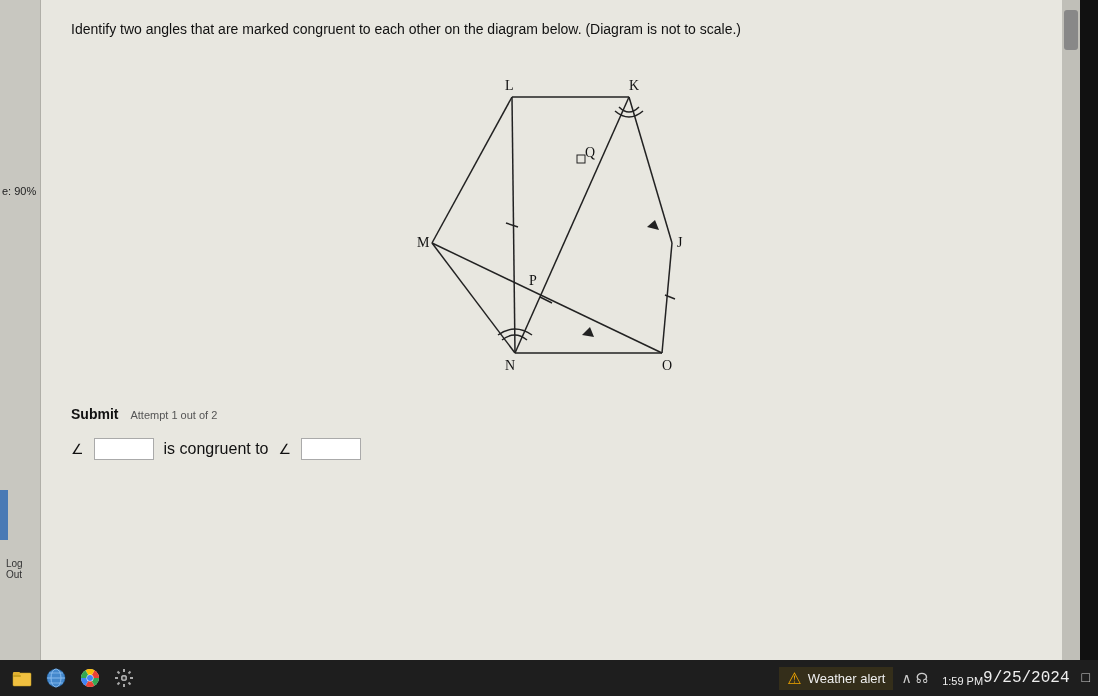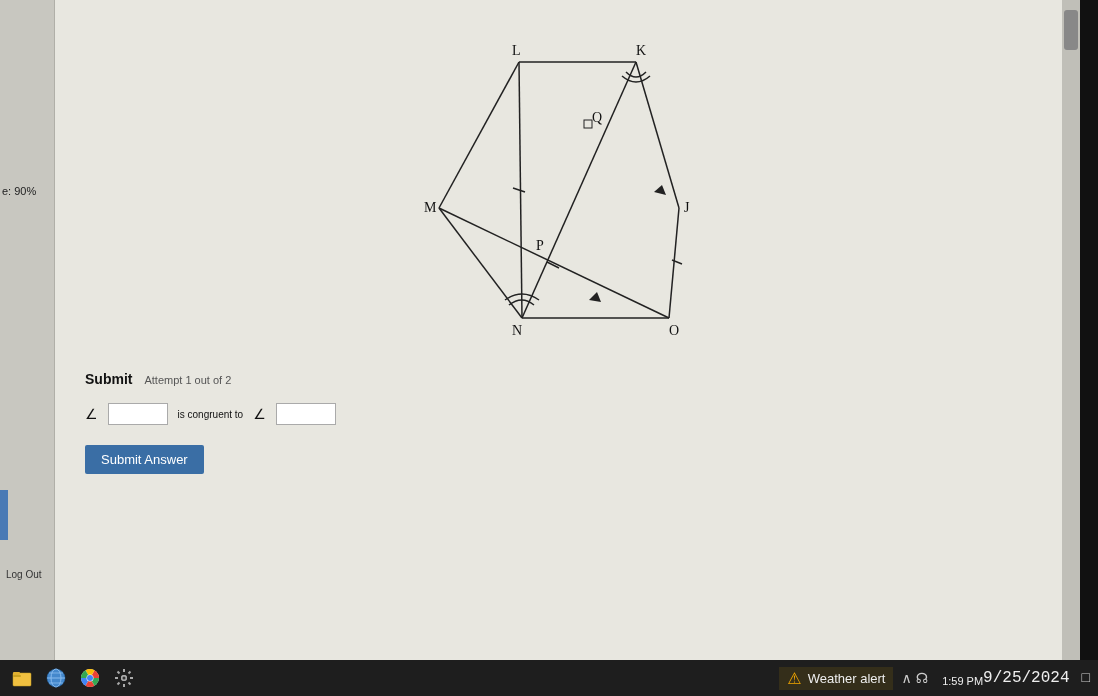--- a/index.html
+++ b/index.html
@@ -18,21 +18,21 @@
       left: 0;
       top: 0;
       width: 1080px;
       height: 660px;
       background: #d0cfc8;
       display: flex;
     }
 
     
     .left-sidebar {
-      width: 55px;
+      width: 41px;
       background: #c8c7c0;
       display: flex;
       flex-direction: column;
       align-items: center;
       padding-top: 10px;
       position: relative;
       border-right: 1px solid #b0afa8;
     }
 
     .sidebar-label {
@@ -135,21 +135,21 @@
       width: 60px;
       height: 22px;
       border: 1px solid #aaa;
       background: white;
       font-size: 13px;
       font-family: Arial, sans-serif;
       padding: 2px 4px;
     }
 
     .congruent-text {
-      font-size: 10px;
+      font-size: 16px;
       font-family: Arial, sans-serif;
       color: #111;
       text-align: right;
     }
 
     .angle-symbol {
       font-size: 14px;
       font-family: Arial, sans-serif;
       color: #111;
     }
@@ -282,20 +282,21 @@
 <div class="main-window">
 
   <div class="left-sidebar">
     <span class="sidebar-label">e: 90%</span>
     <div class="sidebar-blue-bar"></div>
     <span class="sidebar-logout">Log Out</span>
   </div>
 
   <div class="content-area">
 
+    <p class="question-text">Identify two angles that are marked congruent to each other on the diagram below. (Diagram is not to scale.)</p>
 
     <div class="diagram-container">
       <svg width="380" height="310" viewBox="0 0 380 310">
 
         <line x1="75" y1="178" x2="155" y2="32" stroke="#222" stroke-width="1.5"></line>
         <line x1="155" y1="32" x2="272" y2="32" stroke="#222" stroke-width="1.5"></line>
         <line x1="272" y1="32" x2="315" y2="178" stroke="#222" stroke-width="1.5"></line>
         <line x1="315" y1="178" x2="305" y2="288" stroke="#222" stroke-width="1.5"></line>
         <line x1="305" y1="288" x2="158" y2="288" stroke="#222" stroke-width="1.5"></line>
         <line x1="158" y1="288" x2="75" y2="178" stroke="#222" stroke-width="1.5"></line>
@@ -340,21 +341,20 @@
       <span class="attempt-label">Attempt 1 out of 2</span>
 
       <div class="answer-row">
         <span class="angle-symbol">∠</span>
         <input class="angle-input" type="text" value="" style="">
         <span class="congruent-text">is congruent to</span>
         <span class="angle-symbol">∠</span>
         <input class="angle-input" type="text" value="" style="">
       </div>
 
-      <button class="submit-btn">Submit Answer</button>
     </div>
   </div>
 
   <div class="right-sidebar">
     <div class="scrollbar-thumb"></div>
   </div>
 </div>
 
 <div class="right-black"></div>
 

